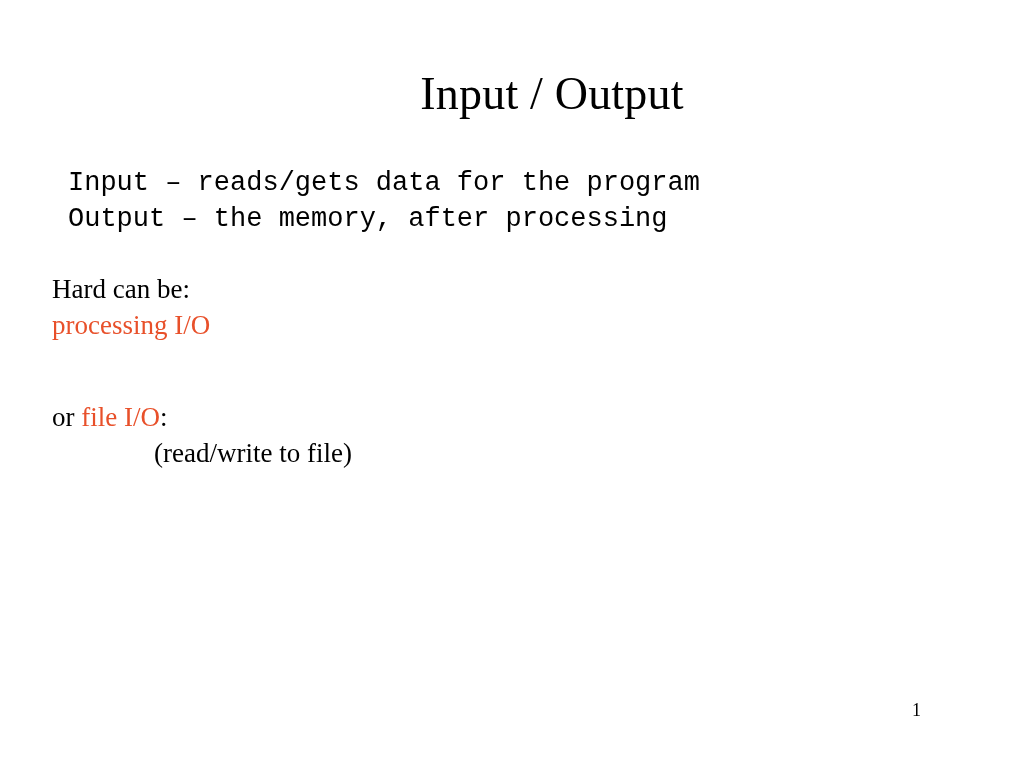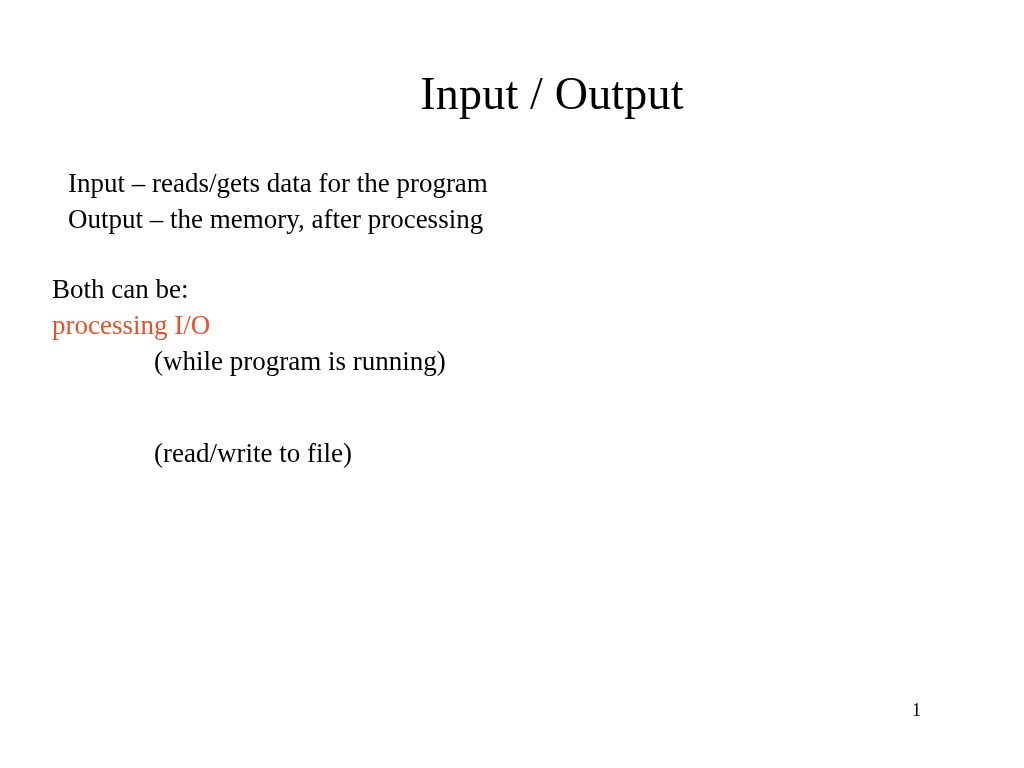--- a/index.html
+++ b/index.html
@@ -40,20 +40,21 @@
     font-size: 27px;
     line-height: 1.0;
   }
   .line {
     white-space: pre;
     height: 36px;
     display: block;
   }
   .indent-1 {
     padding-left: 16px;
+    font-family: Liberation Mono, monospace;
   }
   .indent-tab {
     padding-left: 102px;
   }
   .gap-small {
     height: 22px;
   }
   .gap-medium {
     height: 34px;
   }
@@ -76,30 +77,30 @@
   <h1 class="slide-title">Input / Output</h1>
 
   <div class="body-block">
 
     <span class="line indent-1">Input – reads/gets data for the program</span>
 
     <span class="line indent-1">Output – the memory, after processing</span>
 
     <div class="gap-medium"></div>
 
-    <span class="line">Both can be:</span>
+    <span class="line">Hard can be:</span>
 
     <span class="line accent">processing I/O</span>
 
-    <span class="line indent-tab">(while program is running)</span>
 
 
     <div class="gap-medium"></div>
     <div class="gap-small"></div>
 
+    <span class="line"><span>or </span><span class="accent">file I/O</span><span>:</span></span>
 
     <span class="line indent-tab">(read/write to file)</span>
 
 
   </div>
 
   <div class="page-number">1</div>
 
 </div>
 

